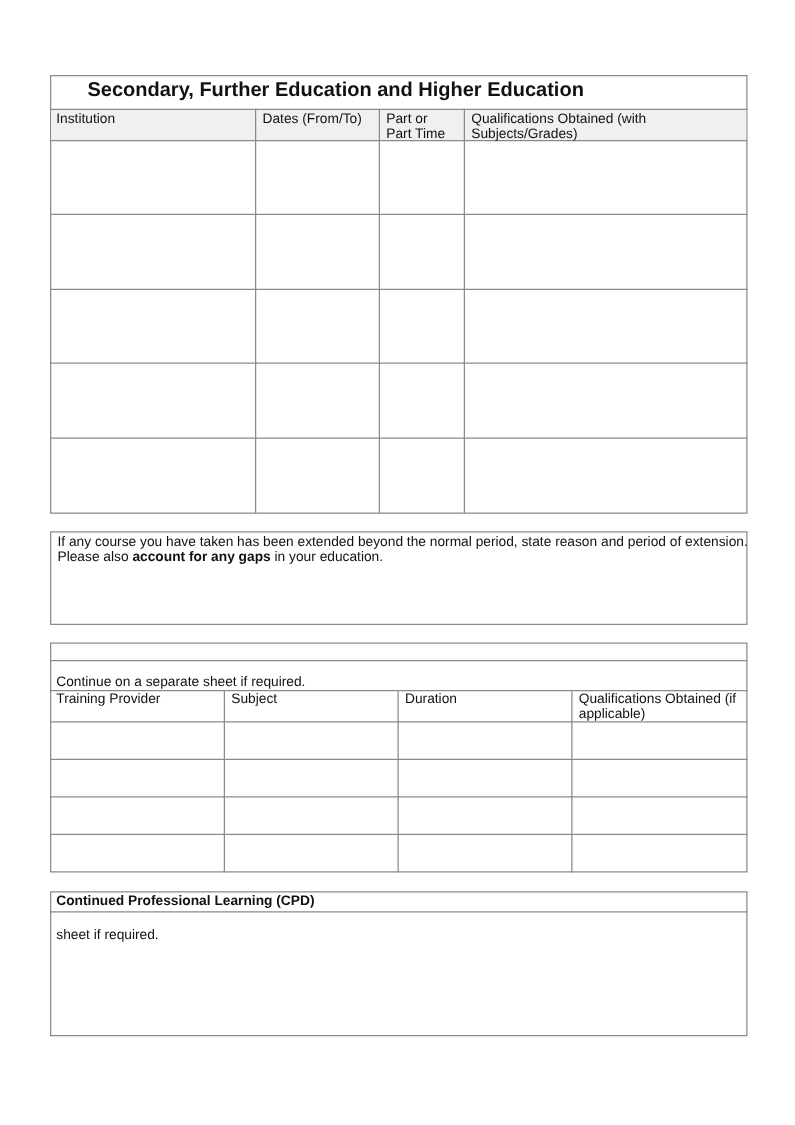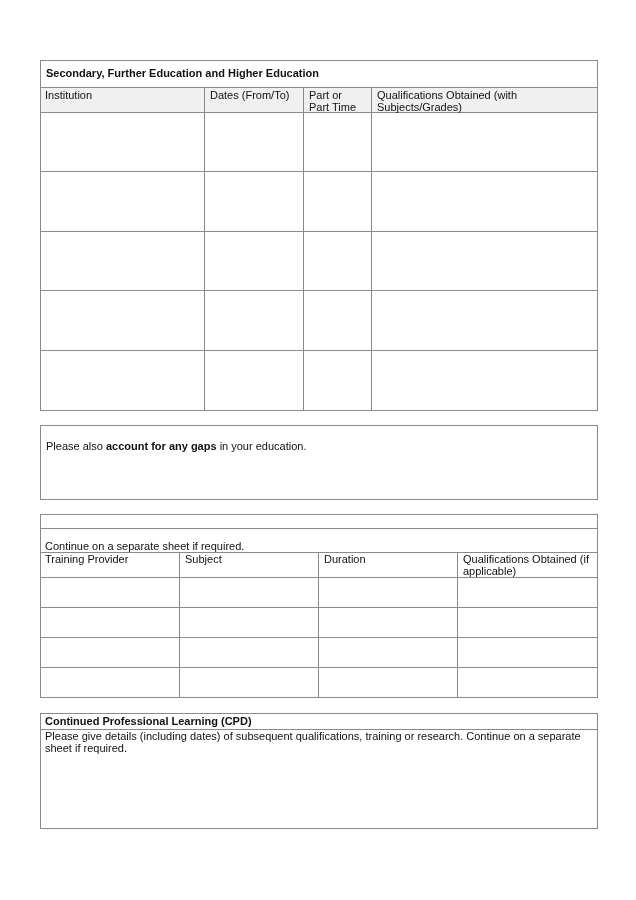--- a/index.html
+++ b/index.html
@@ -2,21 +2,21 @@
 <html><head>
 <meta charset="utf-8">
 <style>
   html, body { margin: 0; padding: 0; background: #ffffff; }
   body { width: 636px; height: 900px; position: relative; font-family: "Liberation Sans", sans-serif; color: #111; }
   .abs { position: absolute; box-sizing: border-box; }
   .box { border: 1px solid #8a8a8a; }
   .hline { position: absolute; height: 0; border-top: 1px solid #8a8a8a; }
   .vline { position: absolute; width: 0; border-left: 1px solid #8a8a8a; }
   .cell-text { position: absolute; font-size: 11px; line-height: 13px; color: #111; }
-  .title { font-size: 11px; font-weight: bold; line-height: 18px; }
+  .title { font-size: 16px; font-weight: bold; line-height: 18px; margin-left: 24px; }
   .bold { font-weight: bold; }
   .input-cell { position: absolute; }
 </style>
 </head>
 <body>
 
 <div class="abs" style="left:40px; top:60px; width:558px; height:351px;">
 
   <div class="abs box" style="left:0; top:0; width:558px; height:351px;"></div>
 
@@ -62,20 +62,21 @@
   <div class="input-cell" style="left:264px; top:231px; width:66px; height:59px;"></div>
   <div class="input-cell" style="left:332px; top:231px; width:225px; height:59px;"></div>
 
   <div class="input-cell" style="left:1px; top:291px; width:162px; height:59px;"></div>
   <div class="input-cell" style="left:165px; top:291px; width:97px; height:59px;"></div>
   <div class="input-cell" style="left:264px; top:291px; width:66px; height:59px;"></div>
   <div class="input-cell" style="left:332px; top:291px; width:225px; height:59px;"></div>
 </div>
 
 <div class="abs box" style="left:40px; top:425px; width:558px; height:75px;">
+  <div class="cell-text" style="left:5px; top:2px; white-space:nowrap;">If any course you have taken has been extended beyond the normal period, state reason and period of extension.</div>
   <div class="cell-text" style="left:5px; top:14px; white-space:nowrap;"><span>Please also </span><span class="bold">account for any gaps</span><span> in your education.</span></div>
   <div class="input-cell" style="left:4px; top:30px; width:548px; height:40px;"></div>
 </div>
 
 <div class="abs" style="left:40px; top:514px; width:558px; height:184px;">
   <div class="abs box" style="left:0; top:0; width:558px; height:184px;"></div>
   <div class="hline" style="left:0; top:14px; width:558px;"></div>
   <div class="cell-text" style="left:5px; top:26px; white-space:nowrap;">Continue on a separate sheet if required.</div>
   <div class="hline" style="left:0; top:38px; width:558px;"></div>
 
@@ -112,16 +113,15 @@
   <div class="input-cell" style="left:1px; top:154px; width:137px; height:29px;"></div>
   <div class="input-cell" style="left:140px; top:154px; width:137px; height:29px;"></div>
   <div class="input-cell" style="left:279px; top:154px; width:137px; height:29px;"></div>
   <div class="input-cell" style="left:418px; top:154px; width:139px; height:29px;"></div>
 </div>
 
 <div class="abs" style="left:40px; top:713px; width:558px; height:116px;">
   <div class="abs box" style="left:0; top:0; width:558px; height:116px;"></div>
   <div class="cell-text bold" style="left:5px; top:2px;">Continued Professional Learning (CPD)</div>
   <div class="hline" style="left:0; top:16px; width:558px;"></div>
-  <div class="cell-text" style="left:5px; top:17px; white-space:nowrap;">Please give details (including dates) of subsequent qualifications, training or research. Continue on a separate</div>
   <div class="cell-text" style="left:5px; top:29px; white-space:nowrap;">sheet if required.</div>
   <div class="input-cell" style="left:4px; top:44px; width:548px; height:68px;"></div>
 </div>
 
 </body></html>

